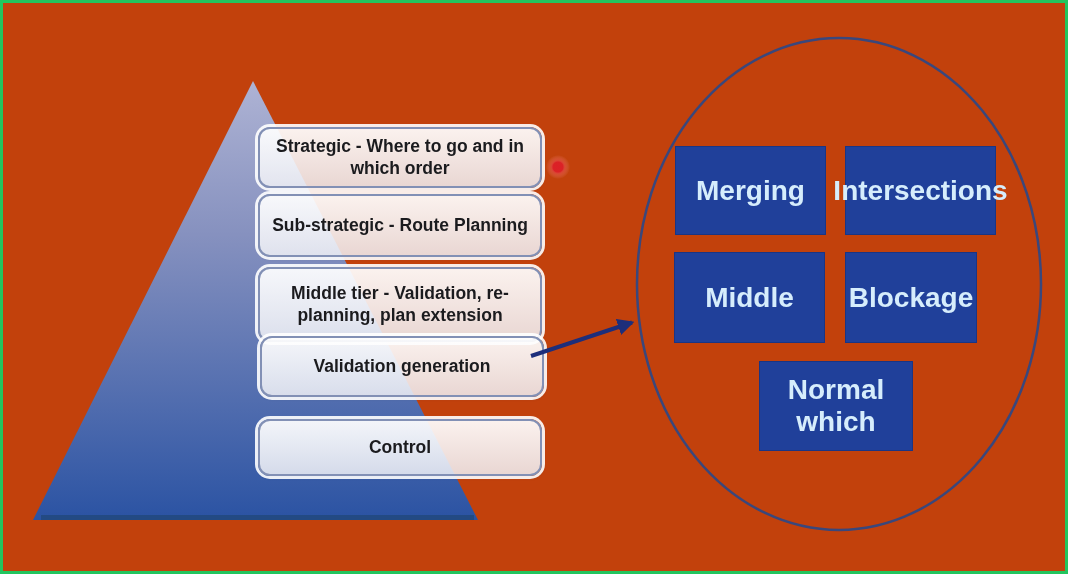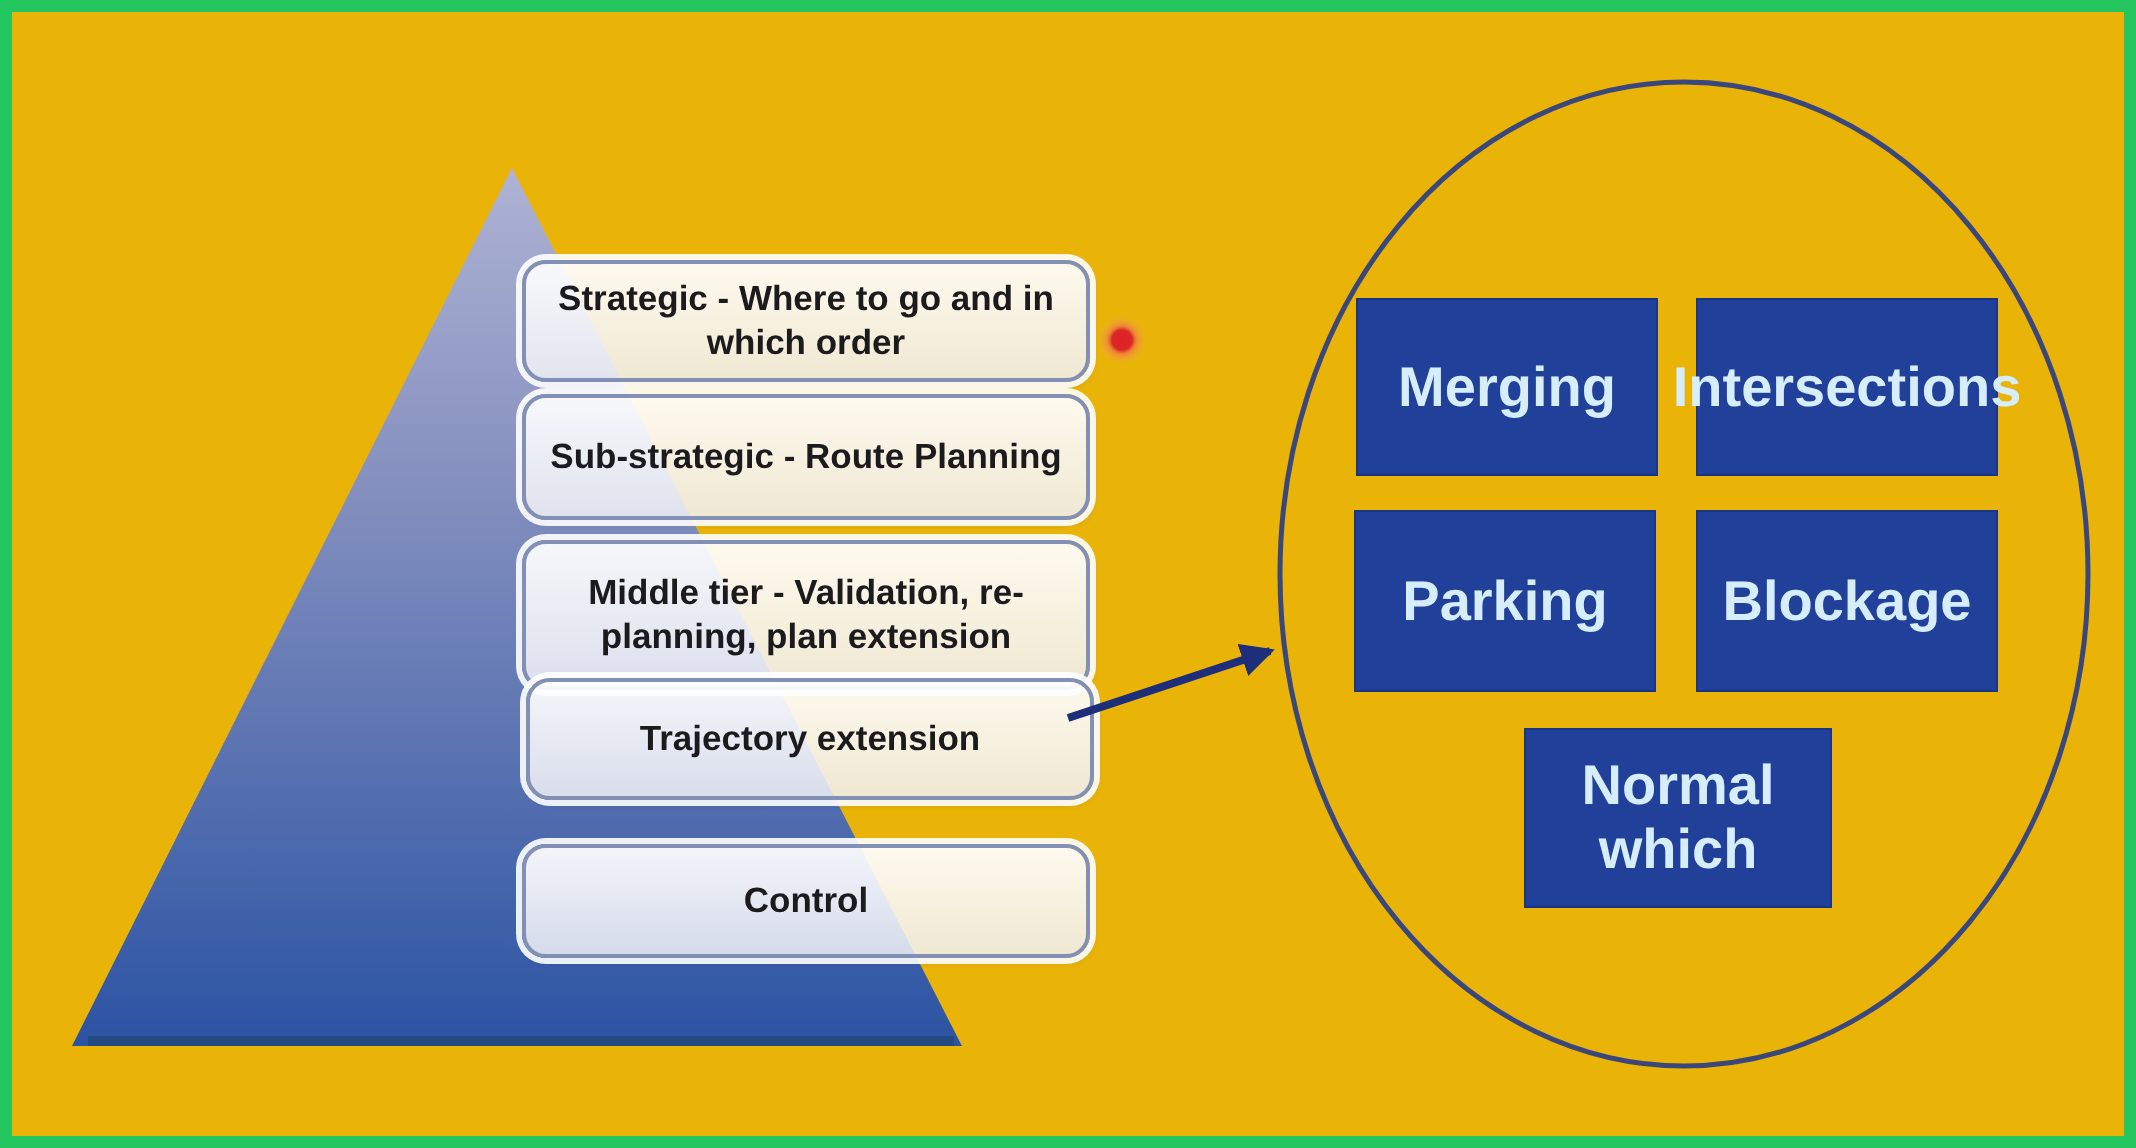--- a/index.html
+++ b/index.html
@@ -1,22 +1,22 @@
 <!DOCTYPE html>
 <html><head>
 <meta charset="utf-8">
 <style>
   html, body { margin: 0; padding: 0; background: #ffffff; }
   .frame {
     position: relative;
     width: 1068px;
     height: 574px;
     box-sizing: border-box;
-    background: #eab308;
-    border: 6px solid #22c55e;
+    background: #c2410c;
+    border: 3px solid #22c55e;
     overflow: hidden;
     font-family: "Liberation Sans", sans-serif;
   }
   svg.layer {
     position: absolute;
     left: 0; top: 0;
     width: 1068px; height: 574px;
   }
   .base-layer { z-index: 0; }
   .overlay-layer { z-index: 3; pointer-events: none; }
@@ -55,21 +55,21 @@
     text-align: center;
     background: #20409a;
     border: 1px solid #1a3584;
     color: #d6edfc;
     font-weight: bold;
     font-size: 28px;
   }
   .sc-0 { left: 672px; top: 143px; width: 151px; height: 89px; }
   .sc-1 { left: 842px; top: 143px; width: 151px; height: 89px; }
   .sc-2 { left: 671px; top: 249px; width: 151px; height: 91px; }
-  .sc-3 { left: 842px; top: 249px; width: 151px; height: 91px; }
+  .sc-3 { left: 842px; top: 249px; width: 132px; height: 91px; }
   .sc-4 { left: 756px; top: 358px; width: 154px; height: 90px; }
 </style>
 </head>
 <body>
 
 <div class="frame">
 
   <svg class="layer base-layer" viewBox="0 0 1068 574">
     <defs>
       <linearGradient id="triGrad" x1="0" y1="0" x2="0" y2="1">
@@ -86,34 +86,34 @@
   <div class="level-box lv-0">
     <span>Strategic - Where to go and in which order</span>
   </div>
   <div class="level-box lv-1">
     <span>Sub-strategic - Route Planning</span>
   </div>
   <div class="level-box lv-2">
     <span>Middle tier - Validation, re-planning, plan extension</span>
   </div>
   <div class="level-box lv-3">
-    <span>Trajectory extension</span>
+    <span>Validation generation</span>
   </div>
   <div class="level-box lv-4">
     <span>Control</span>
   </div>
 
   <div class="scenario-box sc-0">
     <span>Merging</span>
   </div>
   <div class="scenario-box sc-1">
     <span>Intersections</span>
   </div>
   <div class="scenario-box sc-2">
-    <span>Parking</span>
+    <span>Middle</span>
   </div>
   <div class="scenario-box sc-3">
     <span>Blockage</span>
   </div>
   <div class="scenario-box sc-4">
     <span>Normal which</span>
   </div>
 
   <svg class="layer overlay-layer" viewBox="0 0 1068 574">
     <defs>

